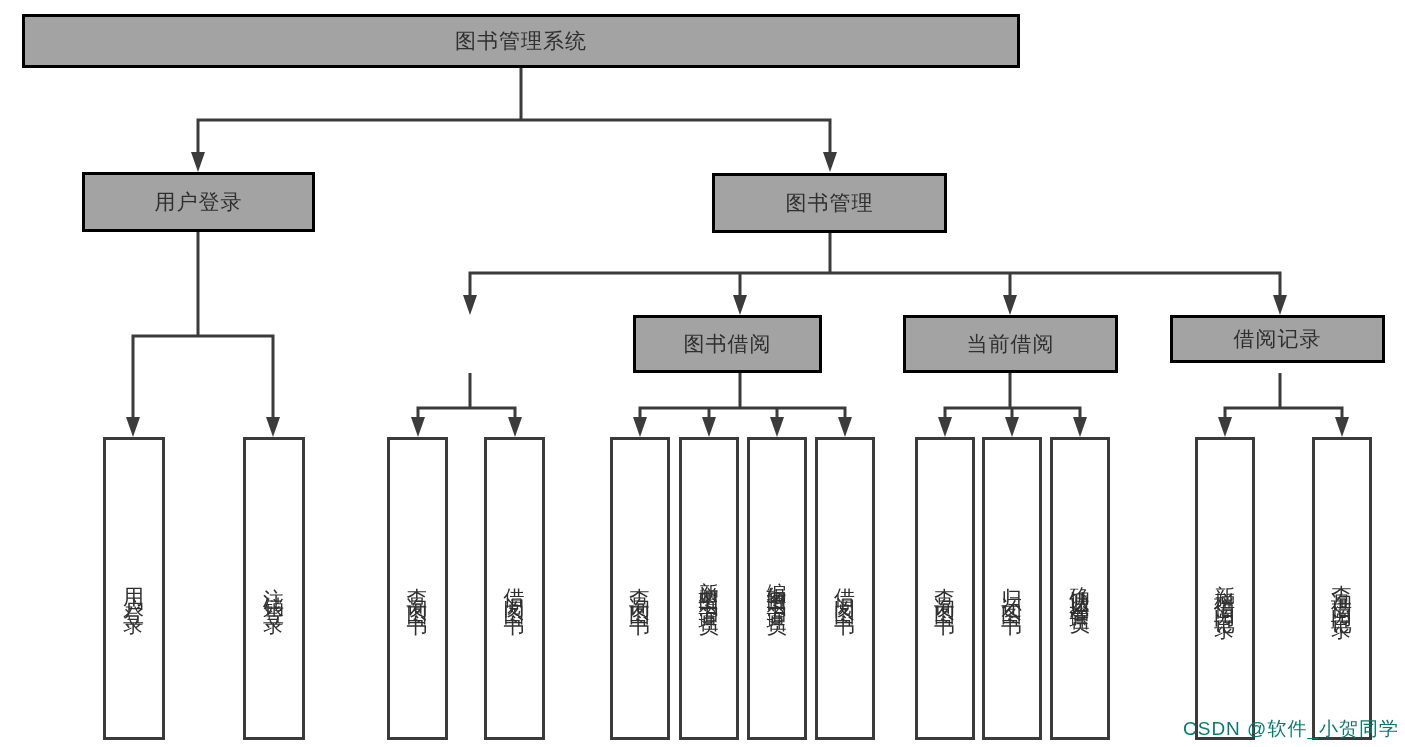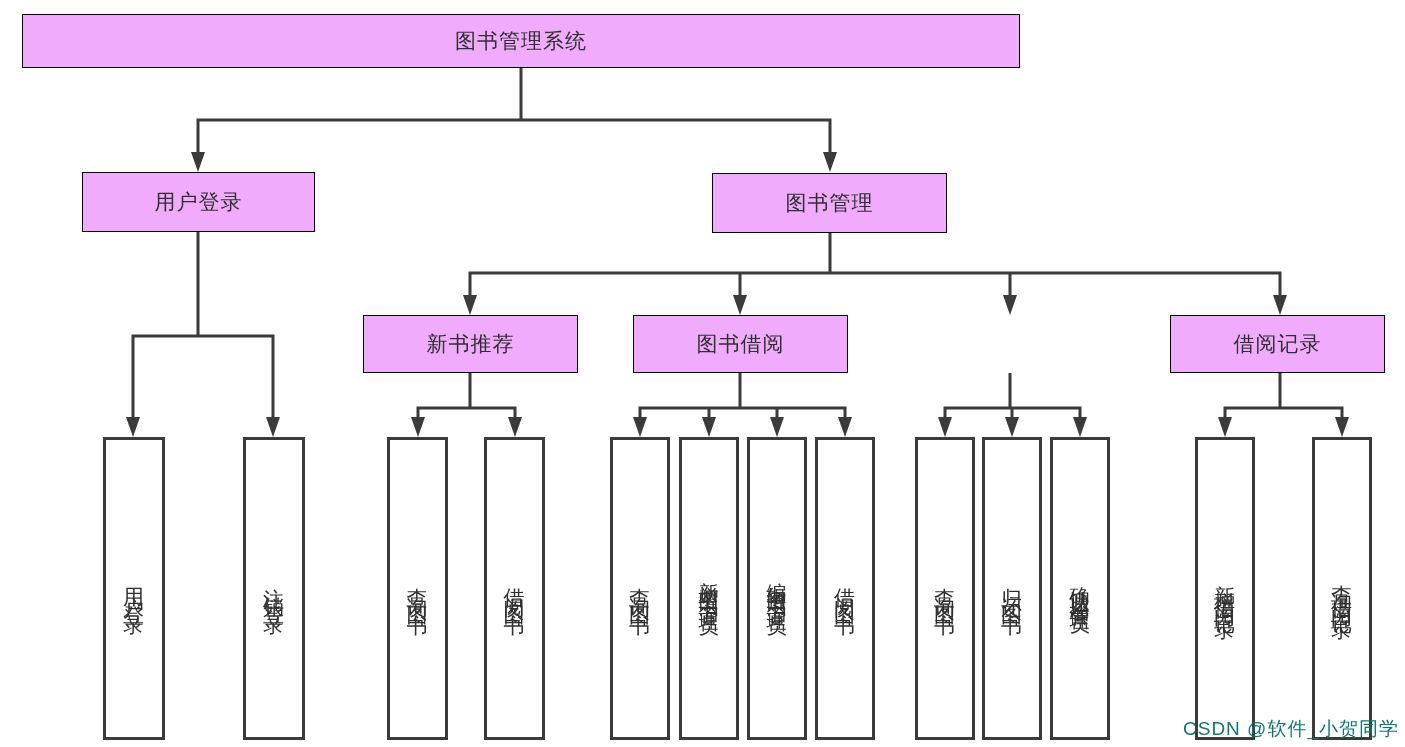--- a/index.html
+++ b/index.html
@@ -6,22 +6,22 @@
   #canvas{
     position:relative;
     width:1405px;height:747px;
     background:#ffffff;
     font-family:"Liberation Sans","DejaVu Sans",sans-serif;
     overflow:hidden;
   }
   .node{
     position:absolute;
     box-sizing:border-box;
-    border:1px solid #000000;
-    background:#f0abfc;
+    border:3px solid #000000;
+    background:#a3a3a3;
     display:flex;
     align-items:center;
     justify-content:center;
     color:#2f2f2f;
     font-size:21px;
     letter-spacing:1px;
     z-index:2;
   }
   .leaf{
     position:absolute;
@@ -96,23 +96,23 @@
     <path d="M1280 373 V408 M1223.5 408 H1343.5 M1225 408 V418 M1342 408 V418"></path>
     <polygon points="1218,417 1232,417 1225,437"></polygon>
     <polygon points="1335,417 1349,417 1342,437"></polygon>
   </svg>
 
   <div class="node" style="left:22px;top:14px;width:998px;height:54px;">图书管理系统</div>
 
   <div class="node" style="left:82px;top:172px;width:233px;height:60px;">用户登录</div>
   <div class="node" style="left:712px;top:173px;width:235px;height:60px;">图书管理</div>
 
-  <div class="node" style="left:363px;top:315px;width:215px;height:58px;">新书推荐</div>
-  <div class="node" style="left:633px;top:315px;width:215px;height:58px;">图书借阅</div>
-  <div class="node" style="left:1170px;top:315px;width:215px;height:58px;text-align:right;">借阅记录</div>
+  <div class="node" style="left:633px;top:315px;width:189px;height:58px;">图书借阅</div>
+  <div class="node" style="left:903px;top:315px;width:215px;height:58px;">当前借阅</div>
+  <div class="node" style="left:1170px;top:315px;width:215px;height:48px;text-align:right;">借阅记录</div>
 
   <div class="leaf" style="left:103px;top:437px;width:62px;height:303px;">
     <span>用户登录</span>
   </div>
   <div class="leaf" style="left:243px;top:437px;width:62px;height:303px;">
     <span>注销登录</span>
   </div>
 
   <div class="leaf" style="left:387px;top:437px;width:61px;height:303px;">
     <span>查询图书</span>

